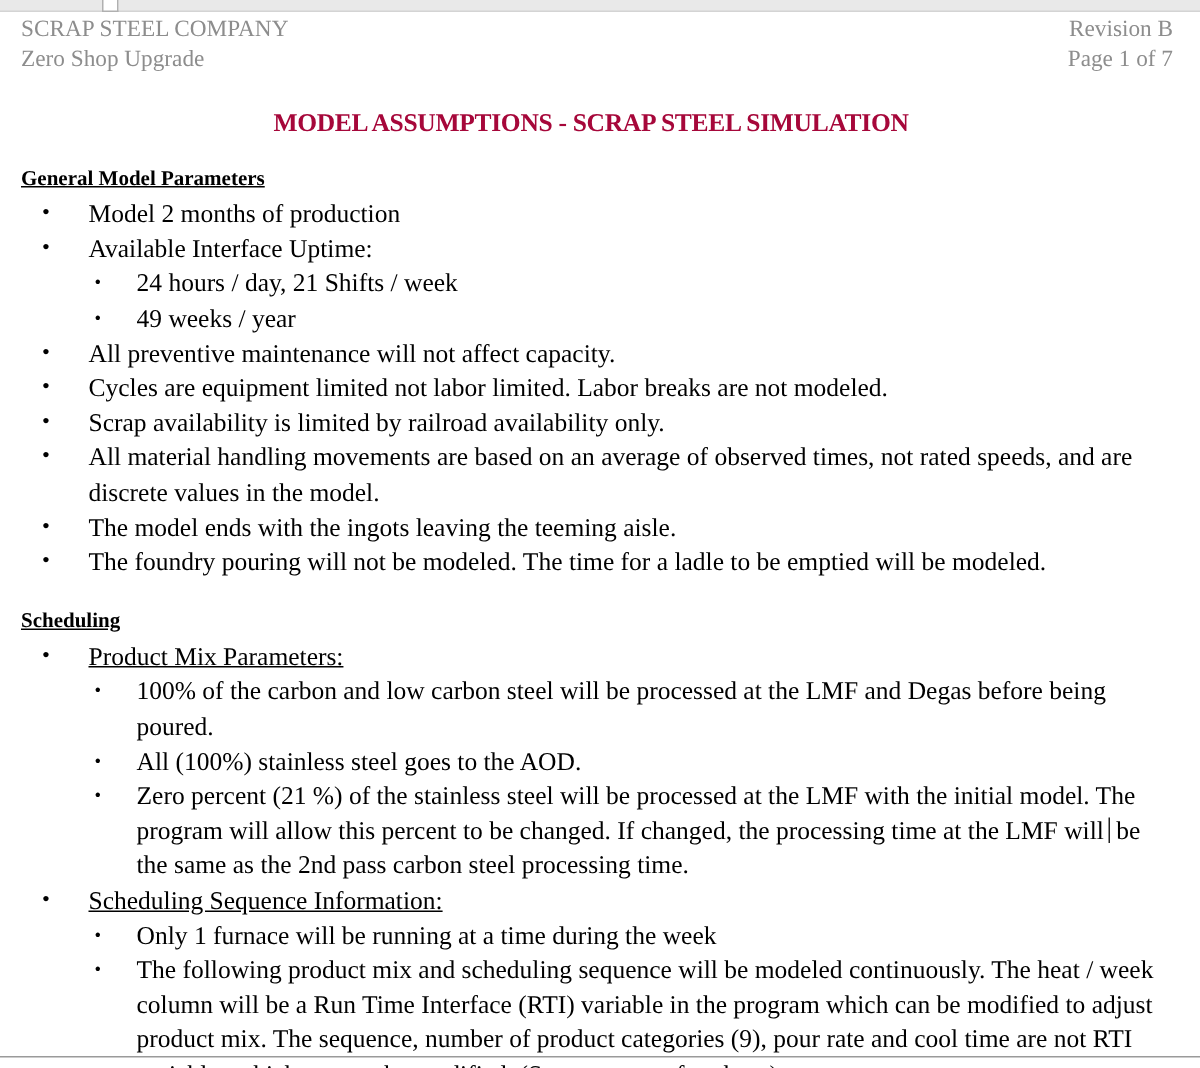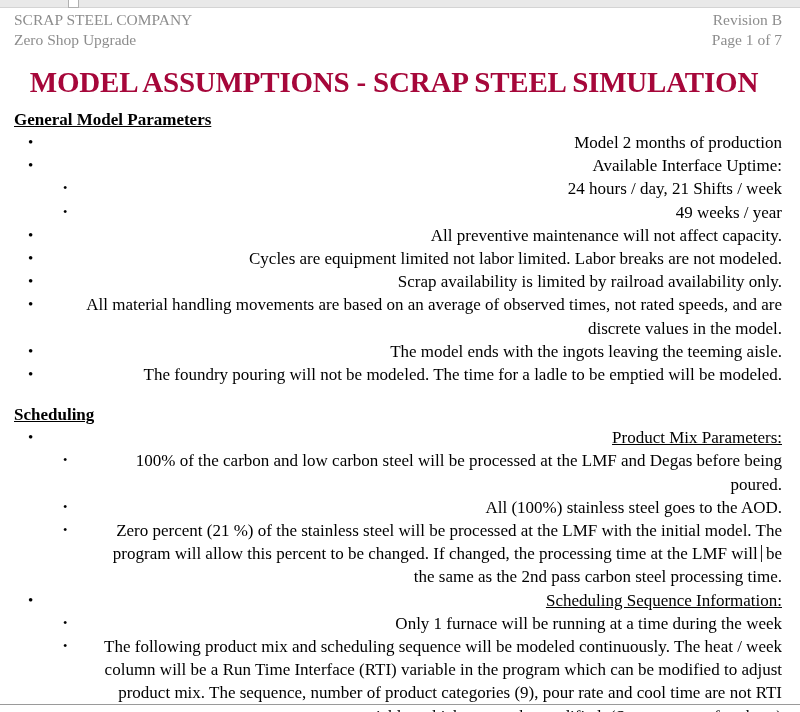--- a/index.html
+++ b/index.html
@@ -59,33 +59,33 @@
     padding-top: 2px;
   }
   .doc-header .hdr-col-left { text-align: left; }
   .doc-header .hdr-col-right { text-align: right; }
   .doc-header div > div { white-space: nowrap; }
 
   
   .doc-title {
     text-align: center;
     font-weight: bold;
-    font-size: 29px;
+    font-size: 17px;
     line-height: 32px;
     color: #a6073a;
     margin-top: 16px;
     margin-bottom: 10px;
     letter-spacing: -0.2px;
     padding-right: 8px;
   }
 
   
   .section-heading {
     font-weight: bold;
-    font-size: 17px;
+    font-size: 14px;
     line-height: 23px;
     text-decoration: underline;
     text-underline-offset: 1px;
     display: inline-block;
     margin: 0;
   }
   .section-block { margin-bottom: 0px; }
   .section-gap { height: 17px; }
 
   
@@ -122,21 +122,21 @@
     padding-left: 28px;
     margin-left: 49px;
   }
   ul.lvl2 > li.bullet > .bullet-glyph {
     position: absolute;
     left: 0;
     top: 0;
     font-size: 12.5px;
     line-height: 23.2px;
   }
-  .bullet-text { display: block; text-align: right; }
+  .bullet-text { display: block; }
   .underline-label {
     text-decoration: underline;
     text-underline-offset: 1px;
   }
 
   
   .text-caret {
     display: inline-block;
     width: 1px;
     height: 17px;

